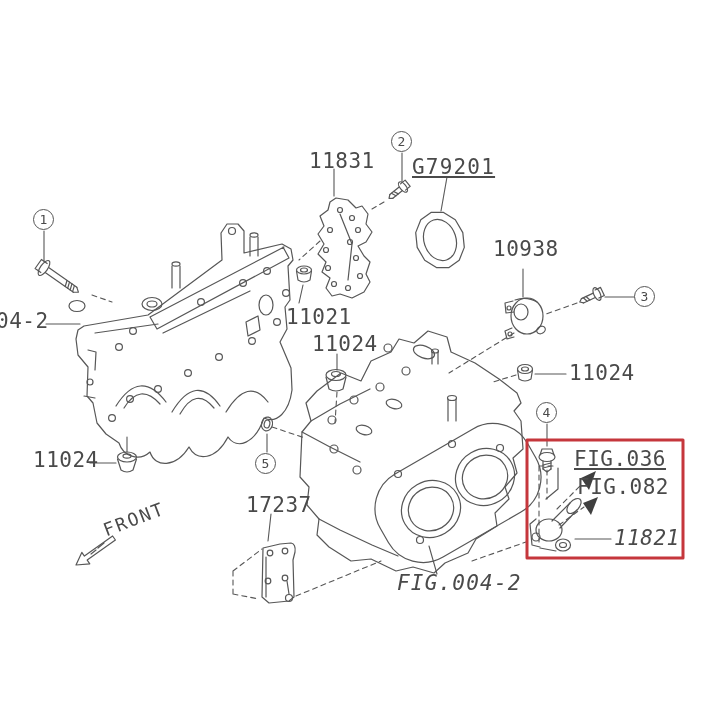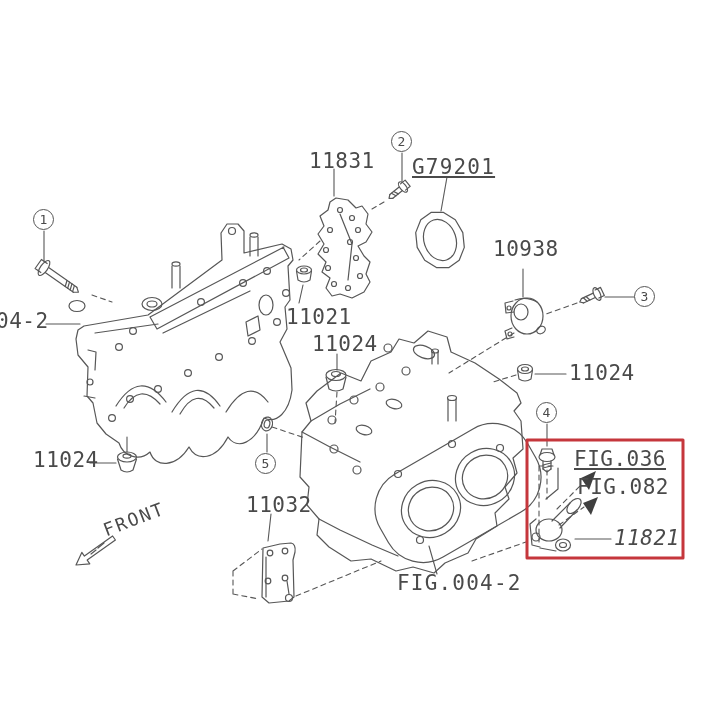--- a/index.html
+++ b/index.html
@@ -21,21 +21,21 @@
   
   #l-11831{left:309px;top:152px;}
   #l-g79201{left:412px;top:158px;text-decoration:underline;}
   #l-10938{left:493px;top:240px;}
   #l-11021{left:286px;top:308px;}
   #l-11024-right{left:569px;top:364px;}
   #l-11024-mid{left:312px;top:335px;}
   #l-11024-left{left:33px;top:451px;}
   #l-fig004-left{left:-4px;top:312px;}
   #l-11032{left:246px;top:496px;}
-  #l-fig004-bottom{left:397px;top:574px;}
+  #l-fig004-bottom{left:397px;top:574px;font-style:italic;}
   #l-fig036{left:574px;top:450px;text-decoration:underline;}
   #l-fig082{left:577px;top:478px;}
   #l-11821{left:614px;top:529px;font-style:italic;}
   #l-front{left:104px;top:521px;transform:rotate(-21deg);transform-origin:0 50%;font-size:18px;letter-spacing:2px;}
   
   #c1{left:33px;top:209px;}
   #c2{left:391px;top:131px;}
   #c3{left:634px;top:286px;}
   #c4{left:536px;top:402px;}
   #c5{left:255px;top:453px;}
@@ -277,21 +277,21 @@
   </svg>
 
   <div class="lbl" id="l-11831">11831</div>
   <div class="lbl wide" id="l-g79201">G79201</div>
   <div class="lbl" id="l-10938">10938</div>
   <div class="lbl" id="l-11021">11021</div>
   <div class="lbl" id="l-11024-right">11024</div>
   <div class="lbl" id="l-11024-mid">11024</div>
   <div class="lbl" id="l-11024-left">11024</div>
   <div class="lbl" id="l-fig004-left">04-2</div>
-  <div class="lbl" id="l-11032">11032</div>
+  <div class="lbl" id="l-11032">17237</div>
   <div class="lbl wide" id="l-fig004-bottom">FIG.004-2</div>
   <div class="lbl" id="l-fig036">FIG.036</div>
   <div class="lbl" id="l-fig082">FIG.082</div>
   <div class="lbl" id="l-11821">11821</div>
   <div class="lbl" id="l-front">FRONT</div>
 
   <div class="co" id="c1">1</div>
   <div class="co" id="c2">2</div>
   <div class="co" id="c3">3</div>
   <div class="co" id="c4">4</div>

